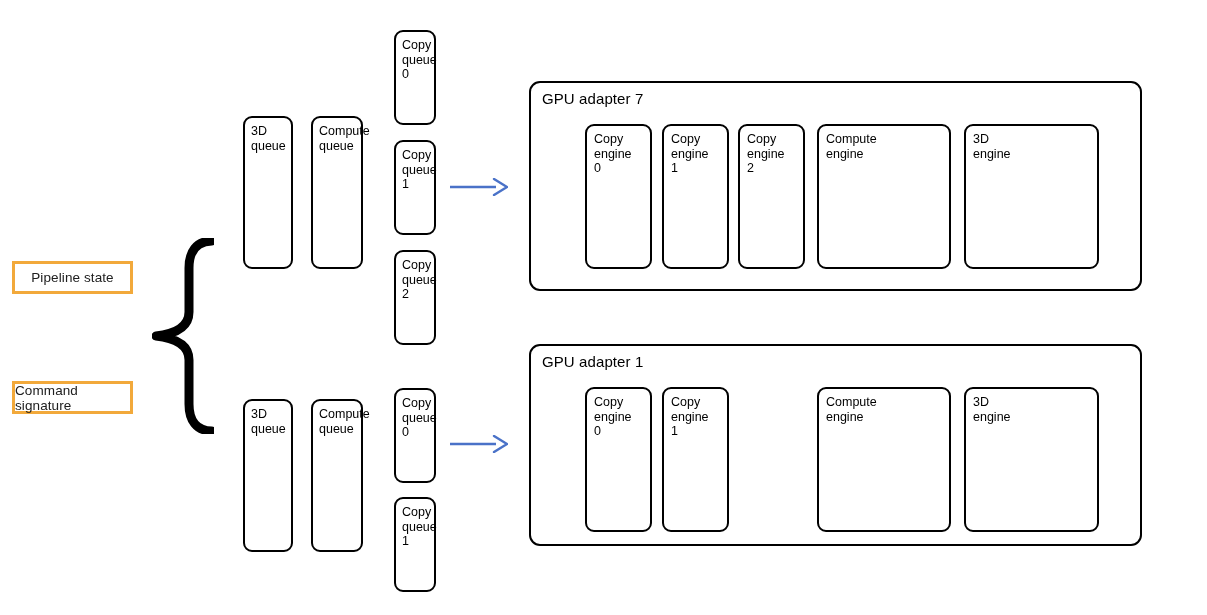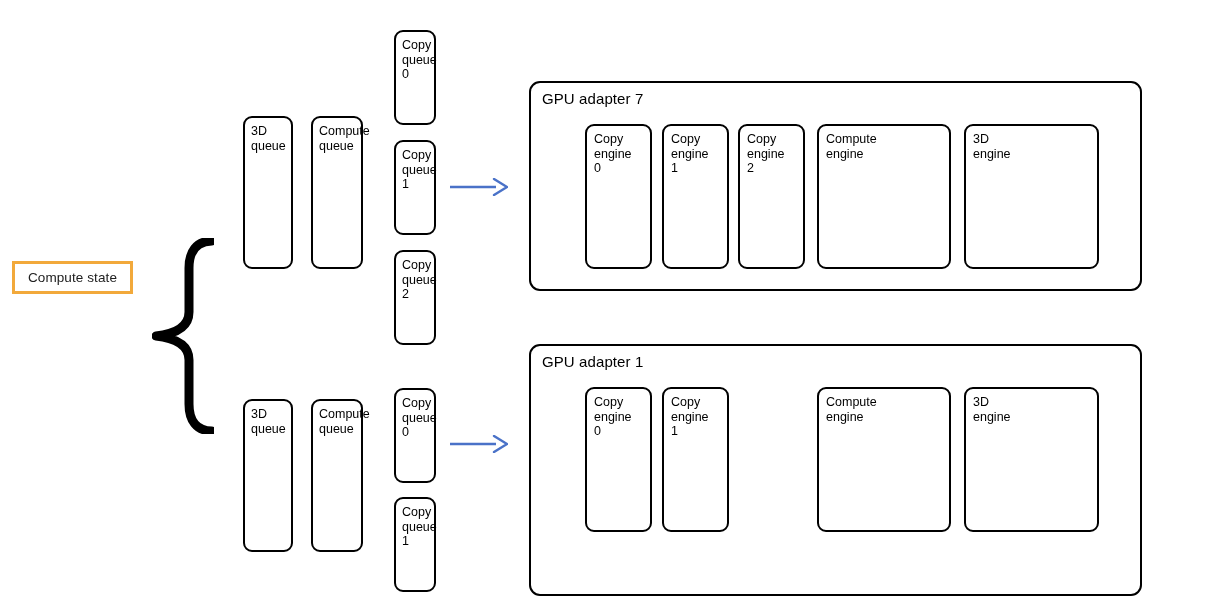--- a/index.html
+++ b/index.html
@@ -85,21 +85,22 @@
     font-size: 12.5px;
     line-height: 14.5px;
     color: #000000;
     white-space: pre-line;
   }
 </style>
 </head>
 <body>
 
 <div id="canvas">
-    <div class="res-box" style="left: 12px; top: 261px; width: 121px; height: 33px; border-color: rgb(242, 169, 59);">Compute state</div>
+    <div class="res-box" style="left: 12px; top: 261px; width: 121px; height: 33px; border-color: rgb(242, 169, 59);">Pipeline state</div>
+    <div class="res-box" style="left: 12px; top: 381px; width: 121px; height: 33px; border-color: rgb(242, 169, 59);">Command signature</div>
     <div class="brace" style="left: 152px; top: 238px; width: 62px; height: 196px;"><svg width="62" height="196" viewBox="0 0 62 196">
         <path d="M 60 3 C 44 3 37 14 37 30 L 37 74 C 37 90 22 96 4 98 C 22 100 37 106 37 122 L 37 166 C 37 182 44 193 60 193" fill="none" stroke="#000000" stroke-width="9" stroke-linecap="round" stroke-linejoin="round"></path>
       </svg></div>
     <div class="queue-box" style="left: 243px; top: 116px; width: 50px; height: 153px;">3D
 queue</div>
     <div class="queue-box" style="left: 311px; top: 116px; width: 52px; height: 153px;">Compute
 queue</div>
     <div class="queue-box" style="left: 394px; top: 30px; width: 42px; height: 95px;">Copy
 queue
 0</div>
@@ -136,21 +137,21 @@
 engine
 1</div>
       <div class="engine-box" style="left: 207px; top: 41px; width: 67px; height: 145px;">Copy
 engine
 2</div>
       <div class="engine-box" style="left: 286px; top: 41px; width: 134px; height: 145px;">Compute
 engine</div>
       <div class="engine-box" style="left: 433px; top: 41px; width: 135px; height: 145px;">3D
 engine</div>
     </div>
-    <div class="adapter" style="left: 529px; top: 344px; width: 613px; height: 252px;">
+    <div class="adapter" style="left: 529px; top: 344px; width: 613px; height: 202px;">
       <div class="adapter-title">GPU adapter 1</div>
       <div class="engine-box" style="left: 54px; top: 41px; width: 67px; height: 145px;">Copy
 engine
 0</div>
       <div class="engine-box" style="left: 131px; top: 41px; width: 67px; height: 145px;">Copy
 engine
 1</div>
       <div class="engine-box" style="left: 286px; top: 41px; width: 134px; height: 145px;">Compute
 engine</div>
       <div class="engine-box" style="left: 433px; top: 41px; width: 135px; height: 145px;">3D

